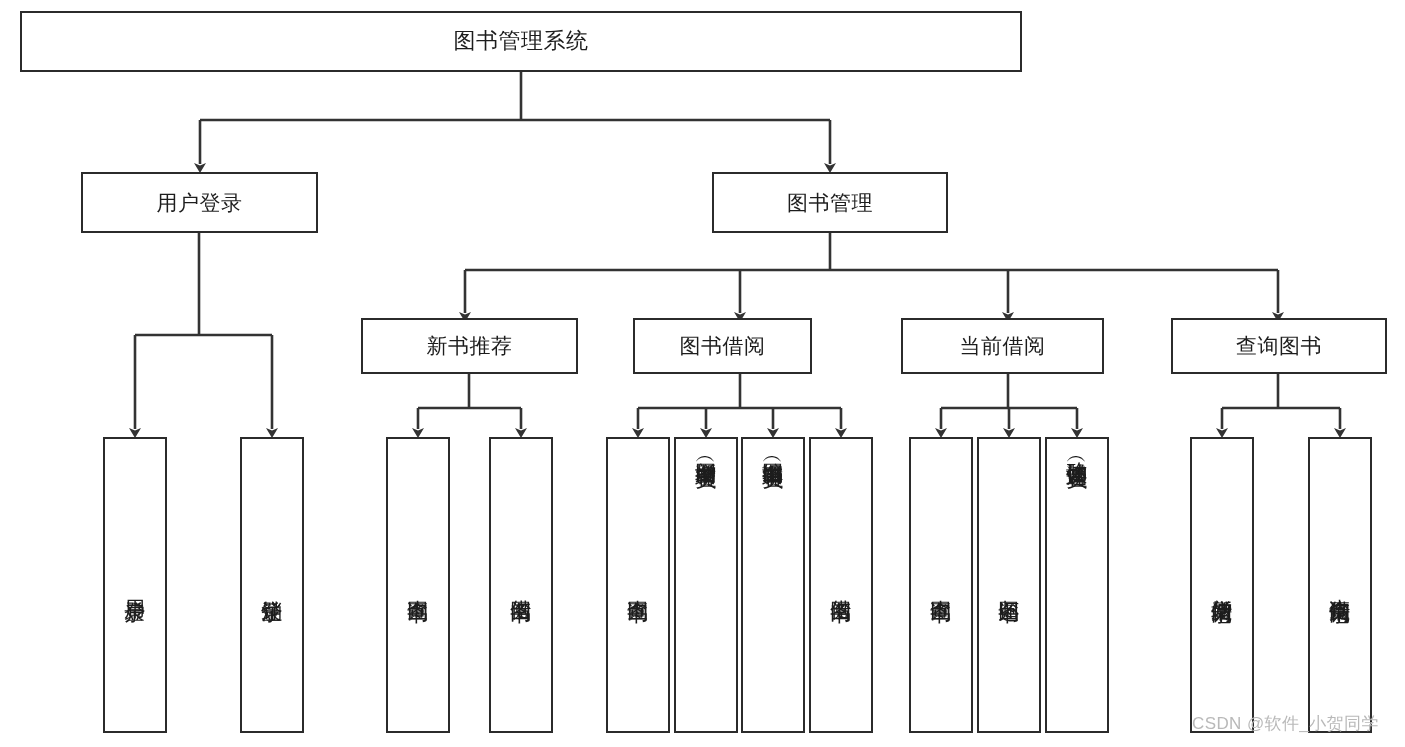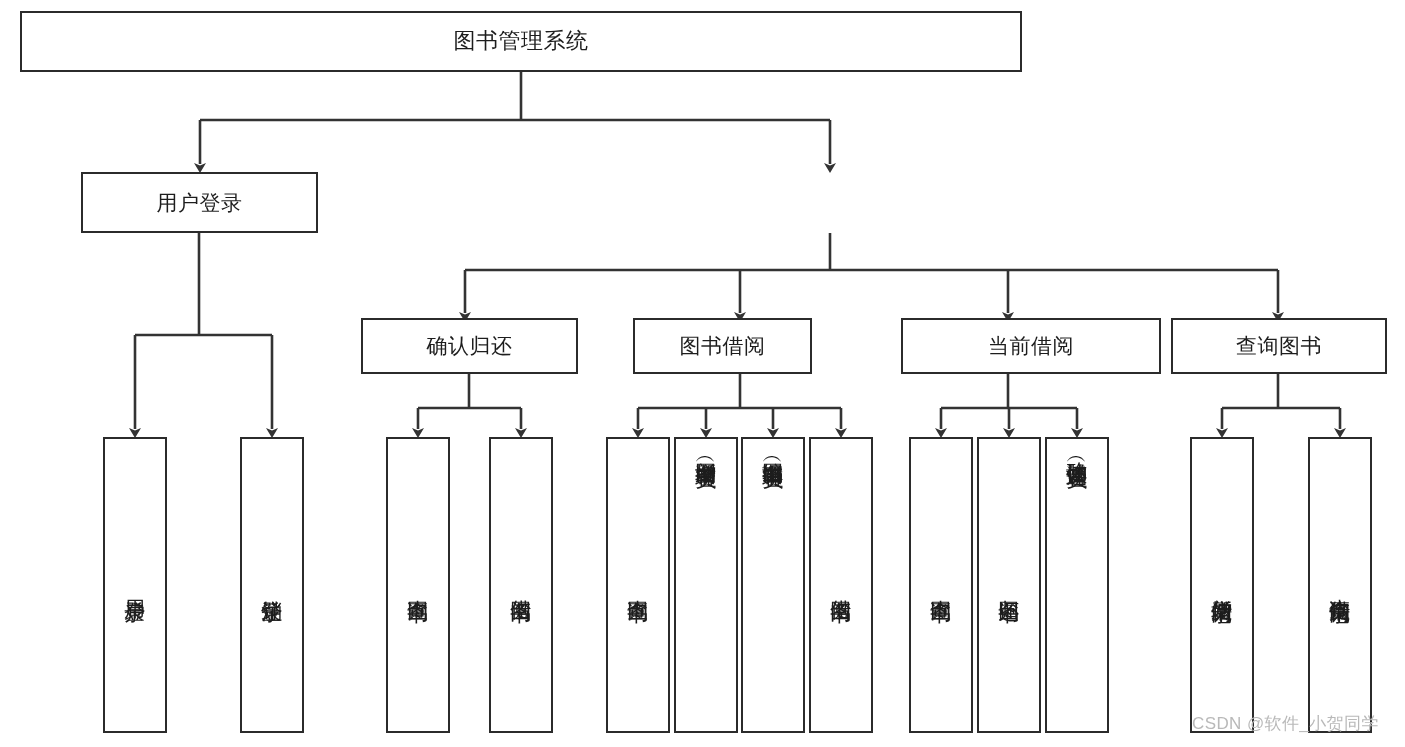--- a/index.html
+++ b/index.html
@@ -128,28 +128,31 @@
     </g>
   </svg>
 
   <div class="node horizontal root" style="left:20px; top:11px; width:1002px; height:61px;text-align:center;">
     <span class="node-label">图书管理系统</span>
   </div>
 
   <div class="node horizontal" style="left:81px; top:172px; width:237px; height:61px;">
     <span class="node-label">用户登录</span>
   </div>
+  <div class="node horizontal" style="left:712px; top:172px; width:236px; height:61px;">
+    <span class="node-label">图书管理</span>
+  </div>
 
   <div class="node horizontal" style="left:361px; top:318px; width:217px; height:56px;">
-    <span class="node-label">确认归还</span>
+    <span class="node-label">新书推荐</span>
   </div>
   <div class="node horizontal" style="left:633px; top:318px; width:179px; height:56px;">
     <span class="node-label">图书借阅</span>
   </div>
-  <div class="node horizontal" style="left:901px; top:318px; width:260px; height:56px;">
+  <div class="node horizontal" style="left:901px; top:318px; width:203px; height:56px;">
     <span class="node-label">当前借阅</span>
   </div>
   <div class="node horizontal" style="left:1171px; top:318px; width:216px; height:56px;">
     <span class="node-label">查询图书</span>
   </div>
 
   <div class="node vertical center-text" style="left:103px; top:437px; width:64px; height:296px;">
     <span class="node-label">用户登录</span>
   </div>
   <div class="node vertical center-text" style="left:240px; top:437px; width:64px; height:296px;">

